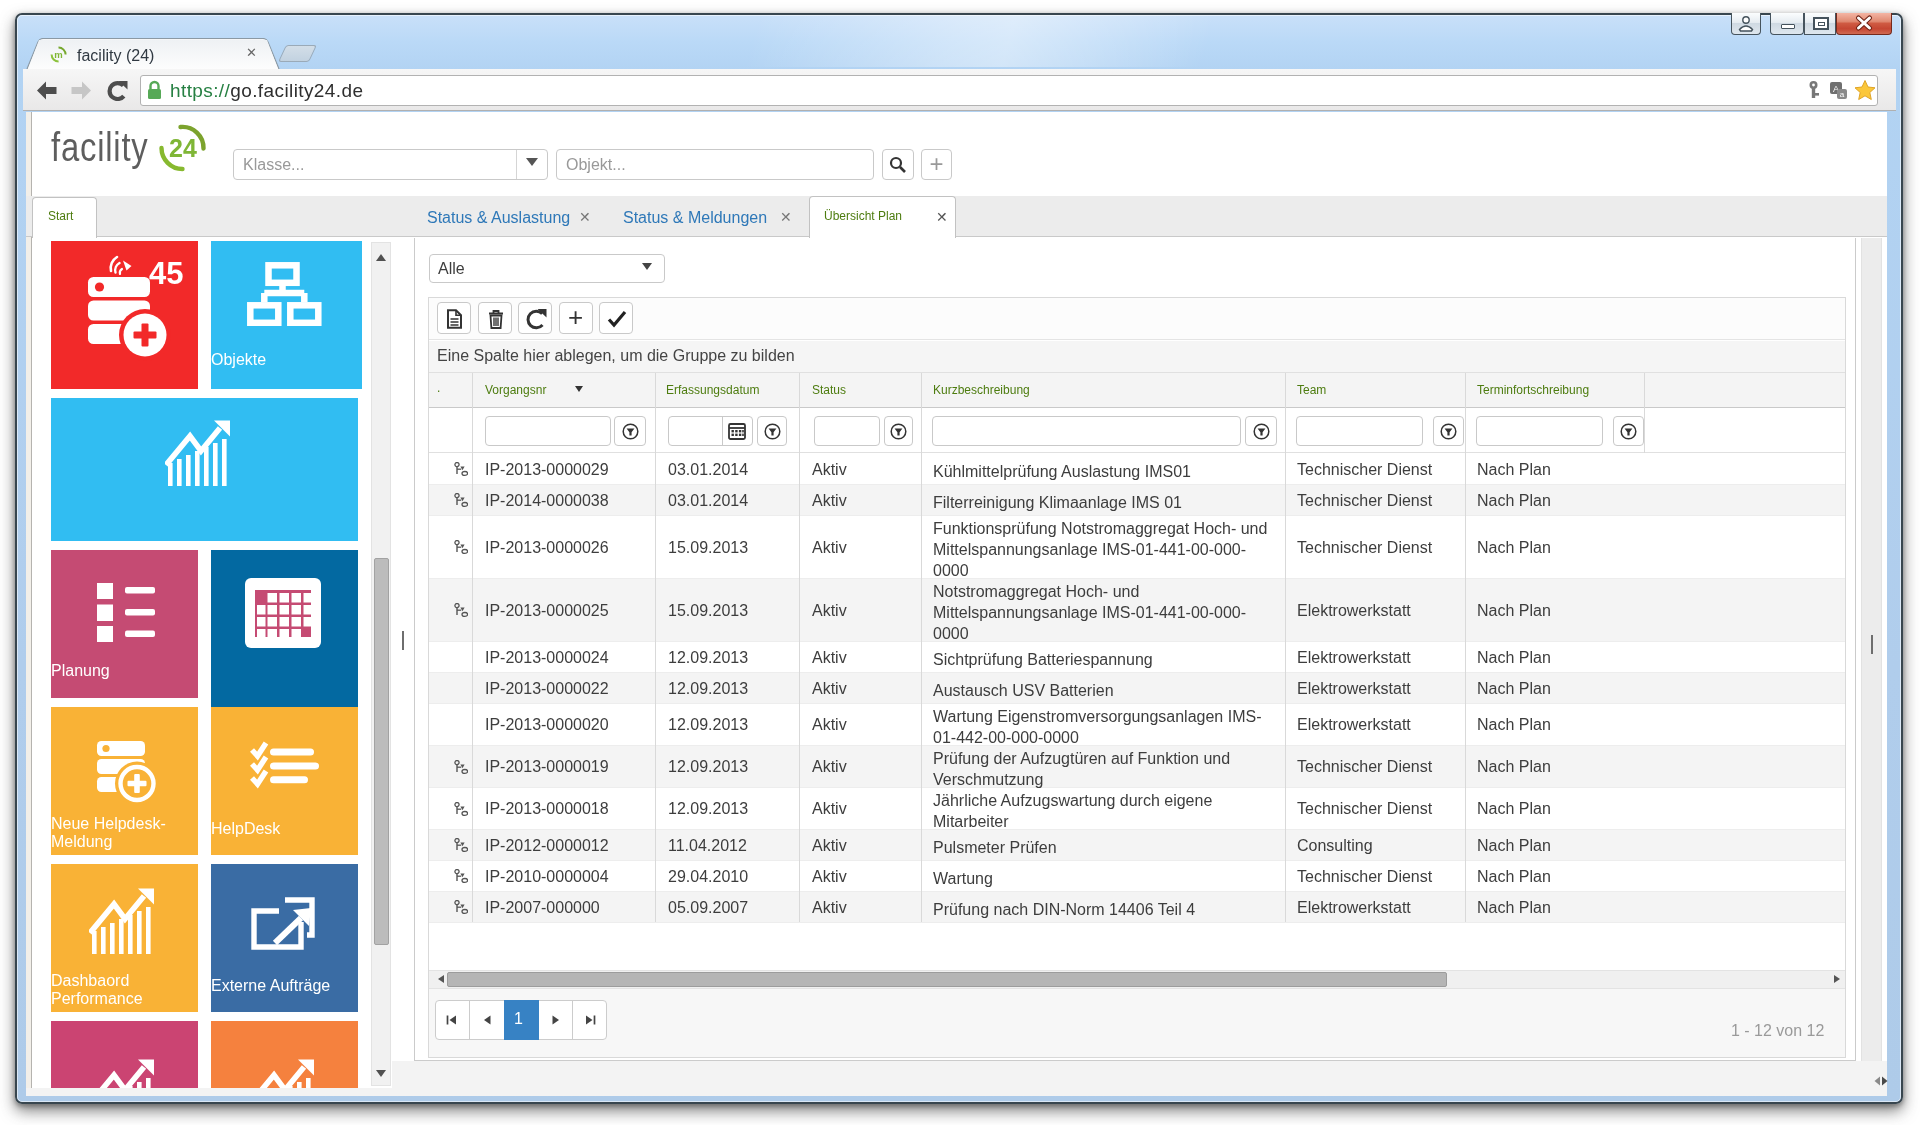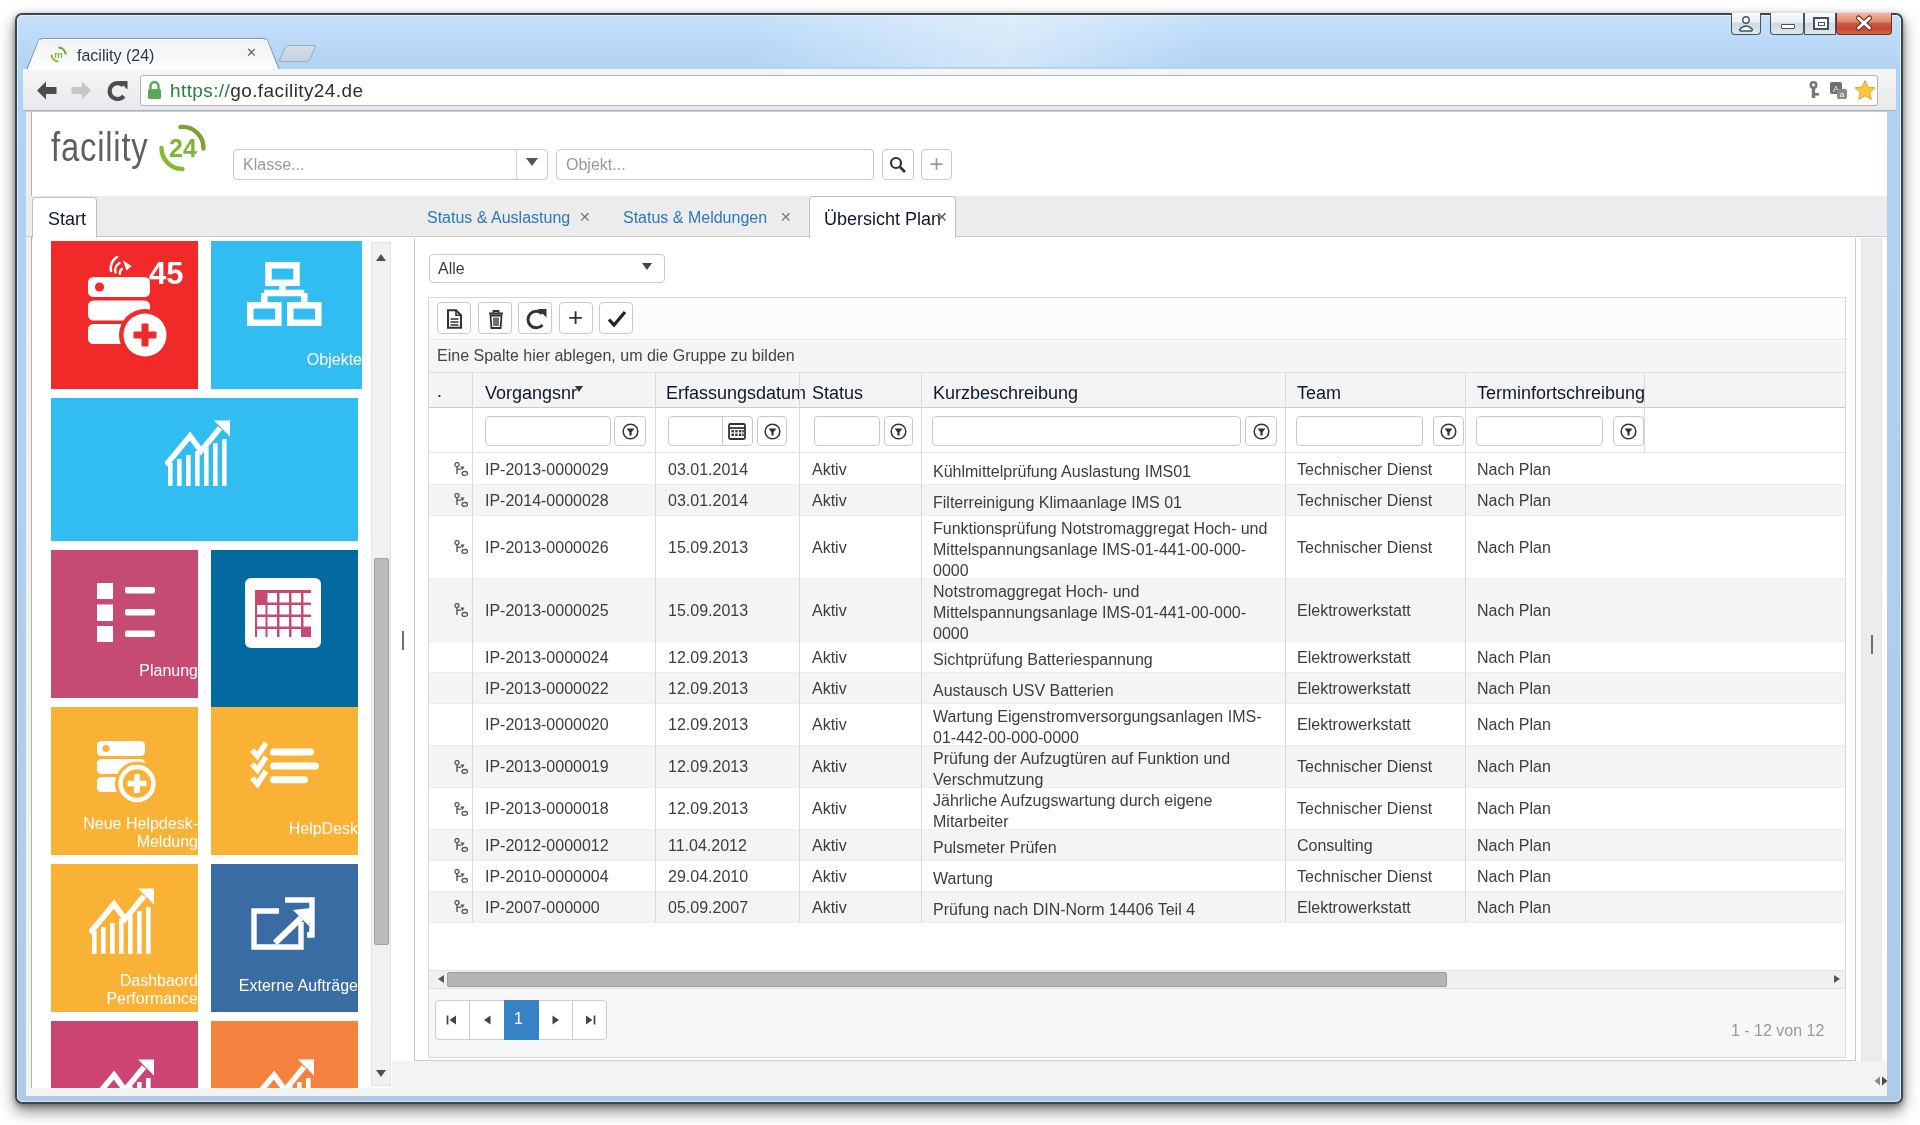--- a/index.html
+++ b/index.html
@@ -15,27 +15,27 @@
 .wbtn{top:13px;height:22px;border:1px solid #46545e;border-top:none;border-radius:0 0 4px 4px;
  background:linear-gradient(180deg,#fbfdfe 0%,#e6ecf1 45%,#cfd9e2 50%,#dfe7ee 100%);}
 .wbtn-close{background:linear-gradient(180deg,#f4b5a4 0%,#e08a72 40%,#cf5a42 50%,#c54733 75%,#d06a52 100%);border-color:#752a1c}
 
 .toolbar{left:23px;top:69px;width:1873px;height:42px;background:linear-gradient(180deg,#f6f6f6,#e9e8e8);border-bottom:1px solid #b0b0b0}
 .omni{left:140px;top:75px;width:1738px;height:31px;background:#fff;border:1px solid #b2b2b2;border-radius:3px}
 
 .viewport{left:26px;top:112px;width:1861px;height:984px;background:#fff}
 .lline{left:31px;top:112px;width:1px;height:984px;background:#b5b3af}
 
-.tile{color:#fff;text-align:right;font-size:16px}
+.tile{color:#fff;text-align:left;font-size:16px}
 .tlabel{position:absolute;left:0;right:0;bottom:14px;line-height:18px}
 .inpt{background:#fff;border:1px solid #c9c9c9;border-radius:4px}
 .ph{color:#999;font-size:16px;line-height:29px;padding-left:10px}
 .fbtn{background:#fff;border:1px solid #c9c9c9;border-radius:4px}
 .gtxt{font-size:16px;color:#3d3d3d}
-.htxt{font-size:18px;color:#0f172a}
+.htxt{font-size:12px;color:#4d7c0f}
 .vline{background:#d9d9d9;width:1px;z-index:3}
 </style>
 </head>
 <body>
 
 <div class="a winframe"></div>
 <div class="a" style="left:700px;top:15px;width:560px;height:52px;background:linear-gradient(105deg,rgba(255,255,255,0) 10%,rgba(255,255,255,.35) 45%,rgba(255,255,255,.42) 55%,rgba(255,255,255,0) 90%)"></div>
 
 <div class="a wbtn" style="left:1731px;width:30px">
   <svg width="28" height="21" viewBox="0 0 28 21">
@@ -466,21 +466,21 @@
 <div class="a gtxt" style="left:1477px;top:460.5px">Nach Plan</div>
 <div class="a" style="left:429px;top:484.5px;width:1416px;height:31px;background:#f4f4f4"></div>
 <div class="a" style="left:429px;top:514.5px;width:1416px;height:1px;background:#ededed"></div>
 <svg class="a" style="left:454px;top:493.0px" width="14" height="14" viewBox="0 0 14 14">
     <circle cx="3" cy="2.6" r="2.1" fill="none" stroke="#555" stroke-width="1.3"></circle>
     <path d="M3 4.8 V12" stroke="#555" stroke-width="1.4"></path>
     <path d="M3 7.2 H7.2" stroke="#555" stroke-width="1.3"></path>
     <path d="M6.4 4.6 H10.6 L8.5 8.2 Z" fill="#555"></path>
     <ellipse cx="10.8" cy="11.4" rx="2.8" ry="1.9" fill="none" stroke="#555" stroke-width="1.3"></ellipse>
   </svg>
-<div class="a gtxt" style="left:485px;top:491.5px">IP-2014-0000028</div>
+<div class="a gtxt" style="left:485px;top:491.5px">IP-2014-0000038</div>
 <div class="a gtxt" style="left:668px;top:491.5px">03.01.2014</div>
 <div class="a gtxt" style="left:812px;top:491.5px">Aktiv</div>
 <div class="a gtxt" style="left:933px;top:491.5px;line-height:21px">Filterreinigung Klimaanlage IMS 01</div>
 <div class="a gtxt" style="left:1297px;top:491.5px">Technischer Dienst</div>
 <div class="a gtxt" style="left:1477px;top:491.5px">Nach Plan</div>
 <div class="a" style="left:429px;top:577.5px;width:1416px;height:1px;background:#ededed"></div>
 <svg class="a" style="left:454px;top:540.0px" width="14" height="14" viewBox="0 0 14 14">
     <circle cx="3" cy="2.6" r="2.1" fill="none" stroke="#555" stroke-width="1.3"></circle>
     <path d="M3 4.8 V12" stroke="#555" stroke-width="1.4"></path>
     <path d="M3 7.2 H7.2" stroke="#555" stroke-width="1.3"></path>

